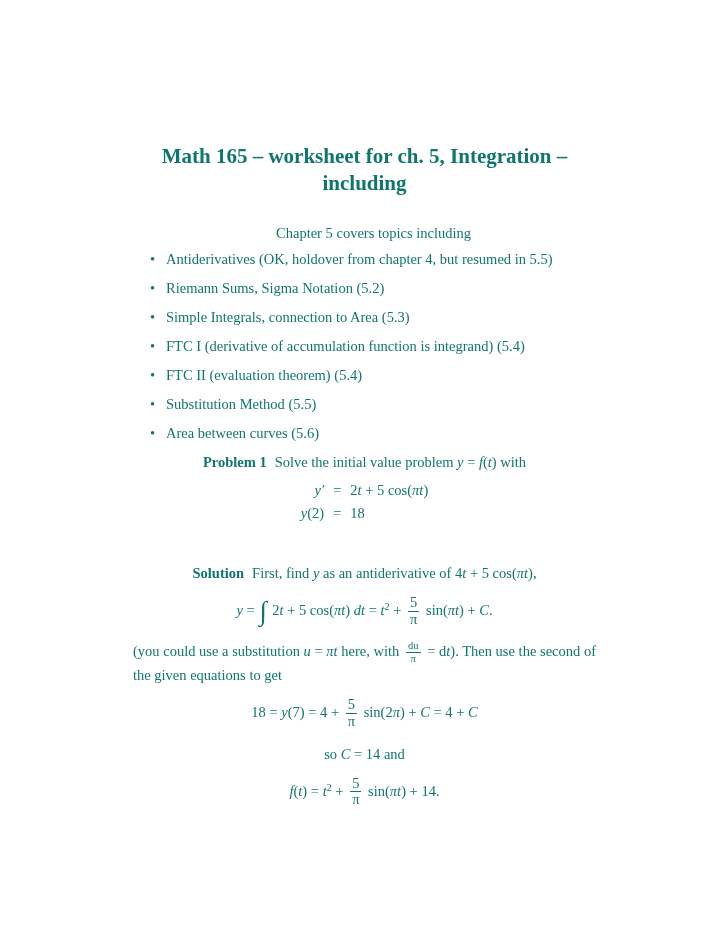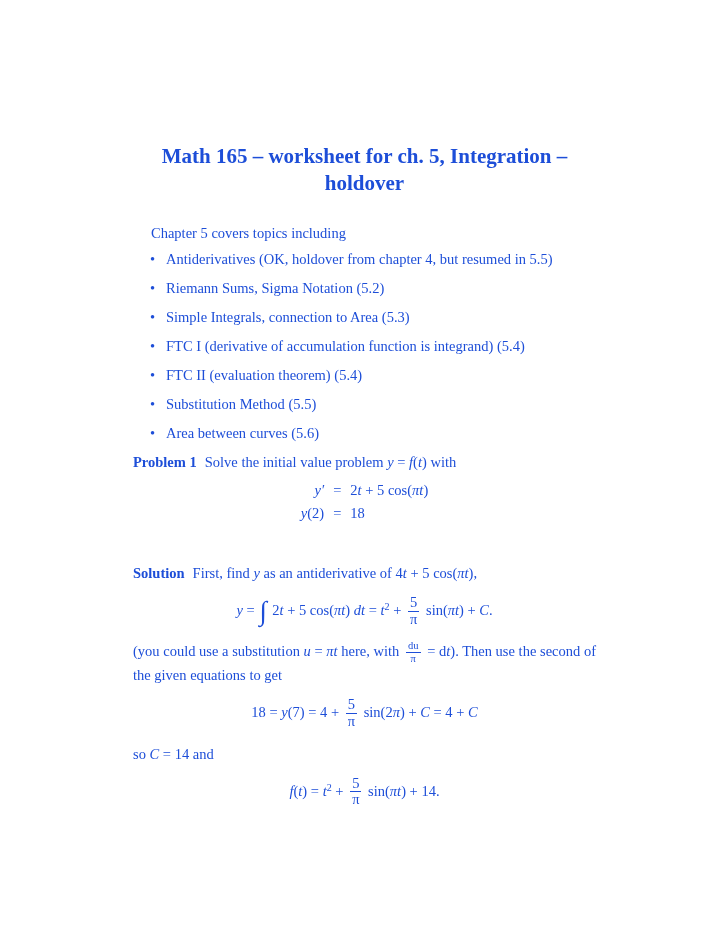--- a/index.html
+++ b/index.html
@@ -1,36 +1,36 @@
 <!DOCTYPE html>
 <html><head>
 <meta charset="utf-8">
 <style>
   html, body { margin: 0; padding: 0; background: #ffffff; }
   .page {
     width: 728px;
     height: 942px;
     box-sizing: border-box;
     background: #ffffff;
-    color: #1d4ed8;
+    color: #0f766e;
     font-family: "Liberation Serif", "DejaVu Serif", serif;
     font-size: 14.5px;
     line-height: 20px;
     padding: 143px 132px 30px 133px;
     overflow: hidden;
   }
   .title {
     margin: 0 0 26px 0;
     text-align: center;
     font-size: 21px;
     line-height: 27px;
     font-weight: bold;
   }
   .title-line { display: block; }
-  .para { margin: 8px 0; }
+  .para { margin: 8px 0; text-align: center; }
   .intro { margin: 14px 0 6px 0; padding-left: 18px; }
   .topics { list-style: none; margin: 6px 0 6px 0; padding: 0; }
   .topic-item { position: relative; padding-left: 33px; margin-bottom: 9px; }
   .bullet { position: absolute; left: 17px; top: 0; }
   .plabel { font-weight: bold; margin-right: 8px; font-family: Liberation Serif, serif; }
   .justify { text-align: justify; }
   .eq-align {
     display: grid;
     grid-template-columns: max-content max-content max-content;
     justify-content: center;
@@ -64,21 +64,21 @@
   .frac .den { display: block; border-top: 1px solid currentColor; padding: 0 2px; }
   p .frac { font-size: 10.5px; line-height: 1.1; }
 </style>
 </head>
 <body>
 
 <div class="page">
 
   <h1 class="title">
     <span class="title-line">Math 165 – worksheet for ch. 5, Integration –</span>
-    <span class="title-line">holdover</span>
+    <span class="title-line">including</span>
   </h1>
 
   <p class="para intro">Chapter 5 covers topics including</p>
 
   <ul class="topics">
     <li class="topic-item">
       <span class="bullet">•</span>
       <span>Antiderivatives (OK, holdover from chapter 4, but resumed in 5.5)</span>
     </li>
     <li class="topic-item">

